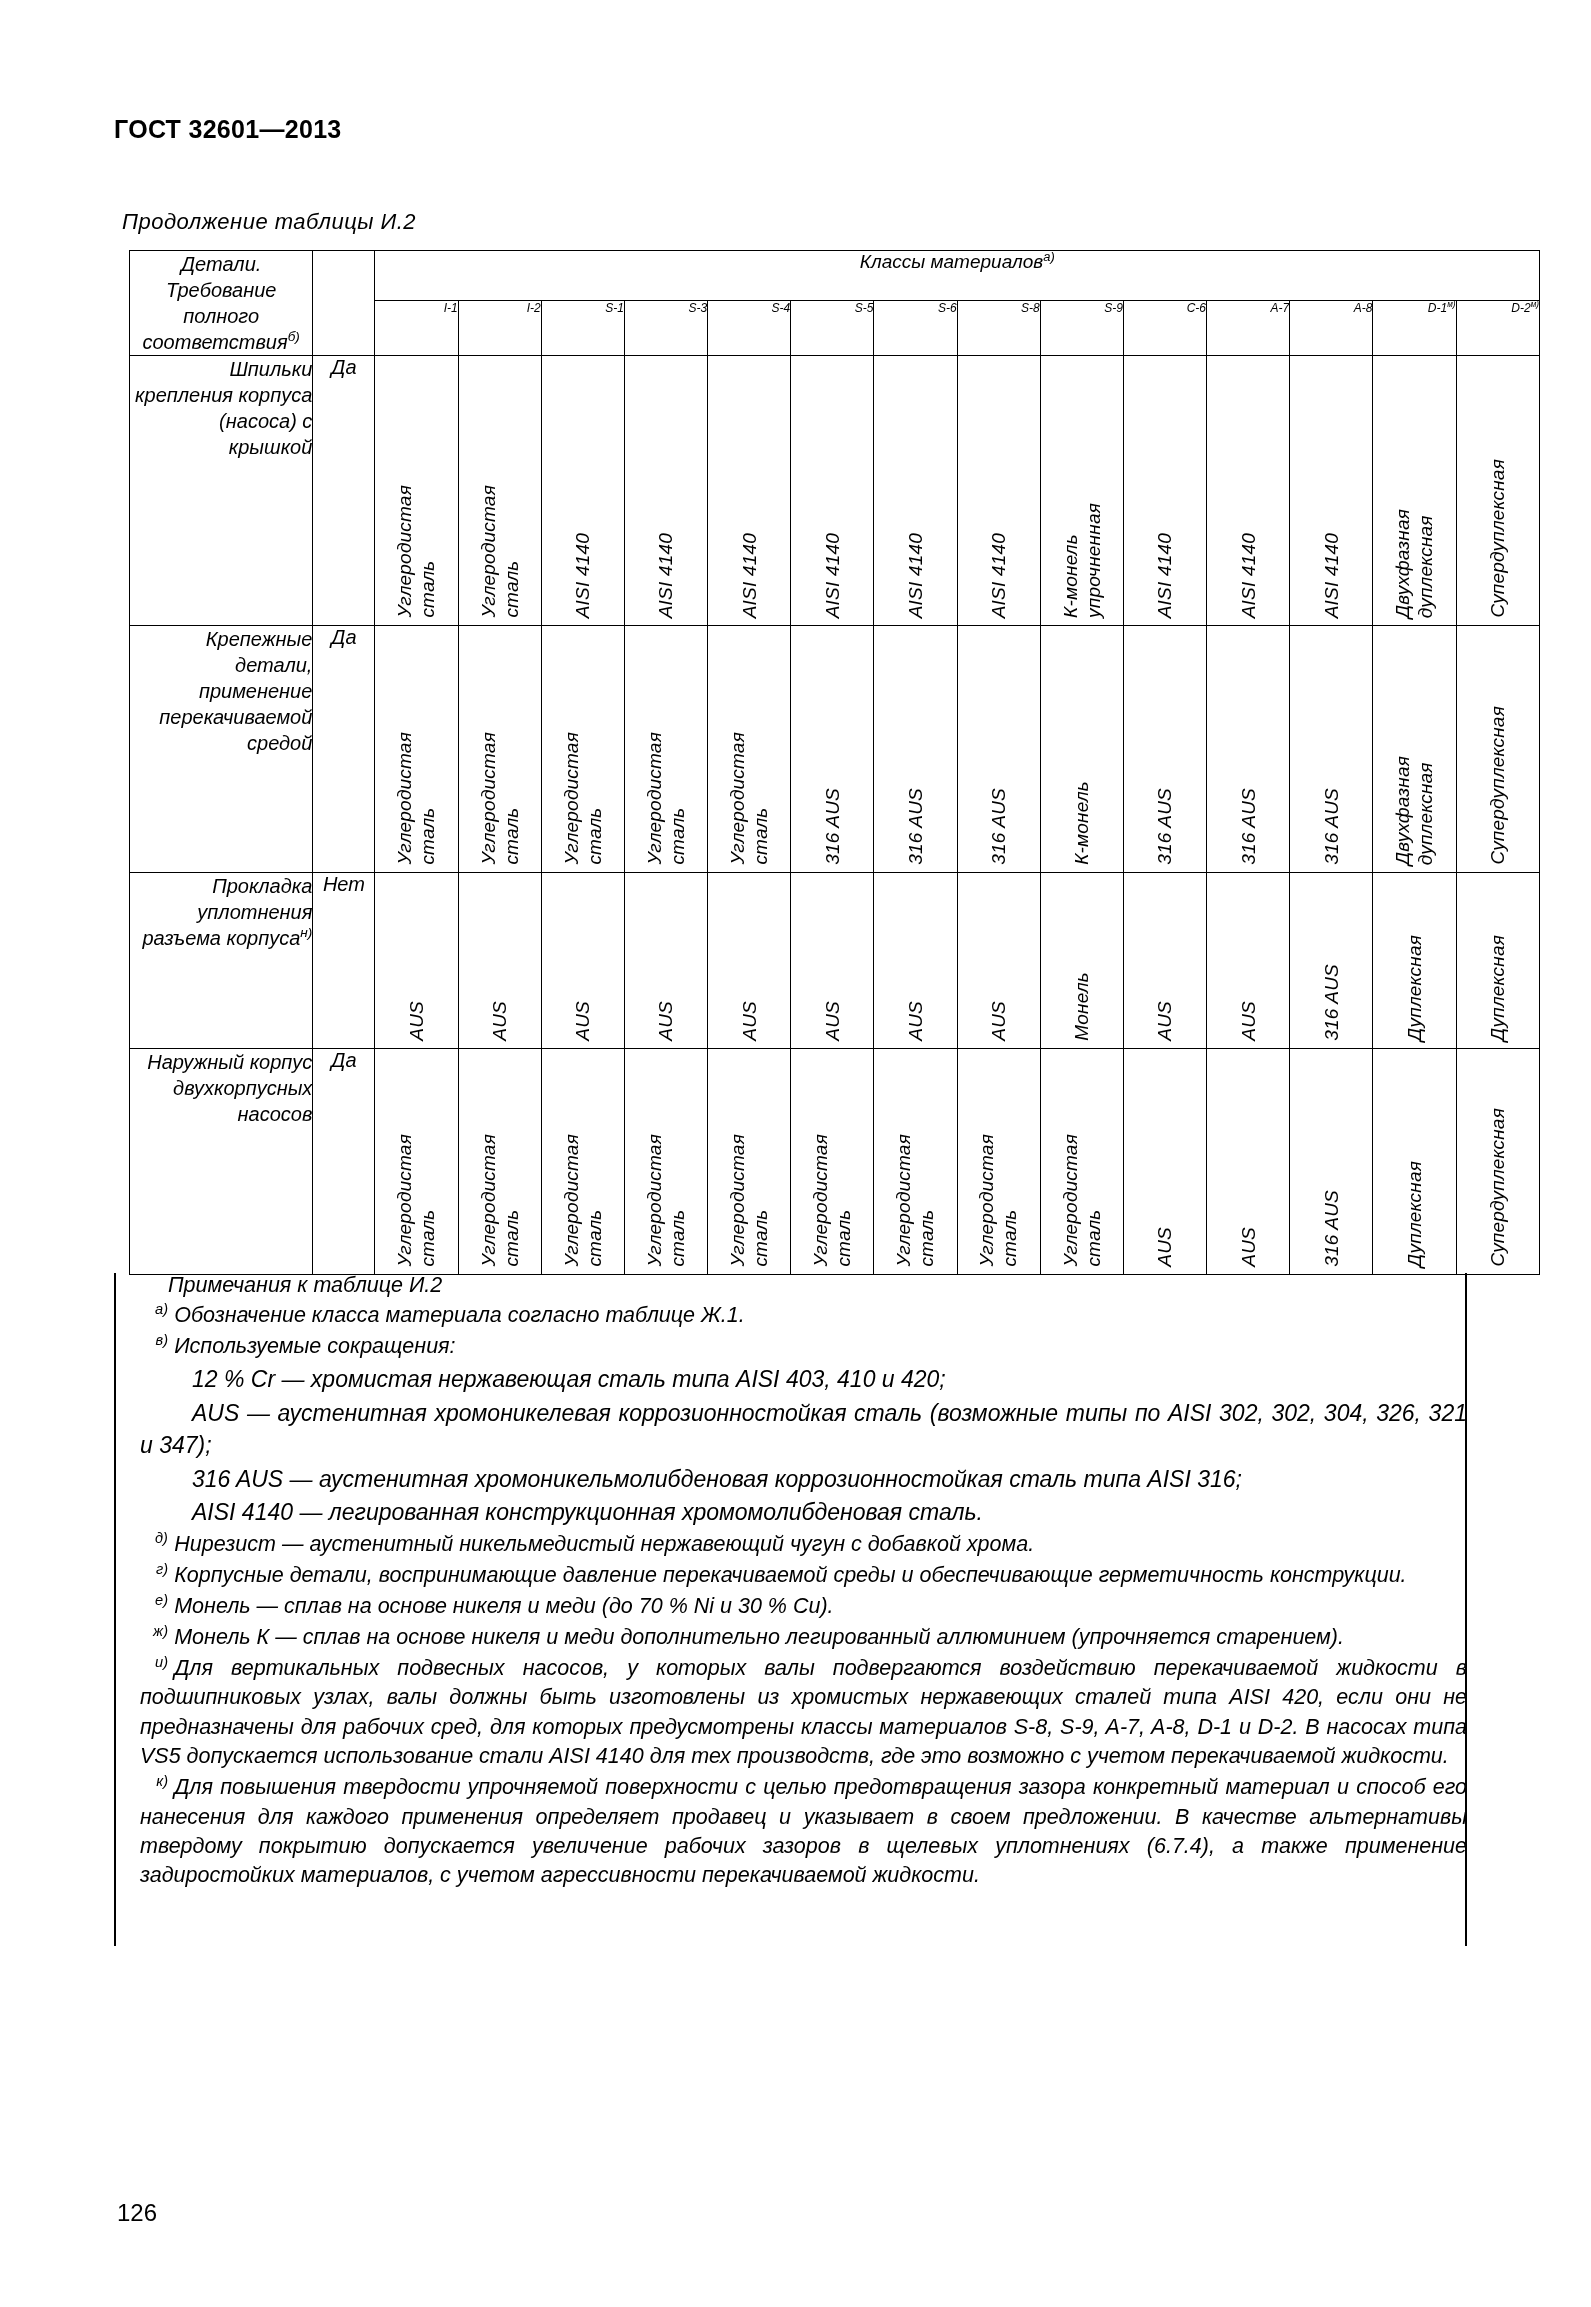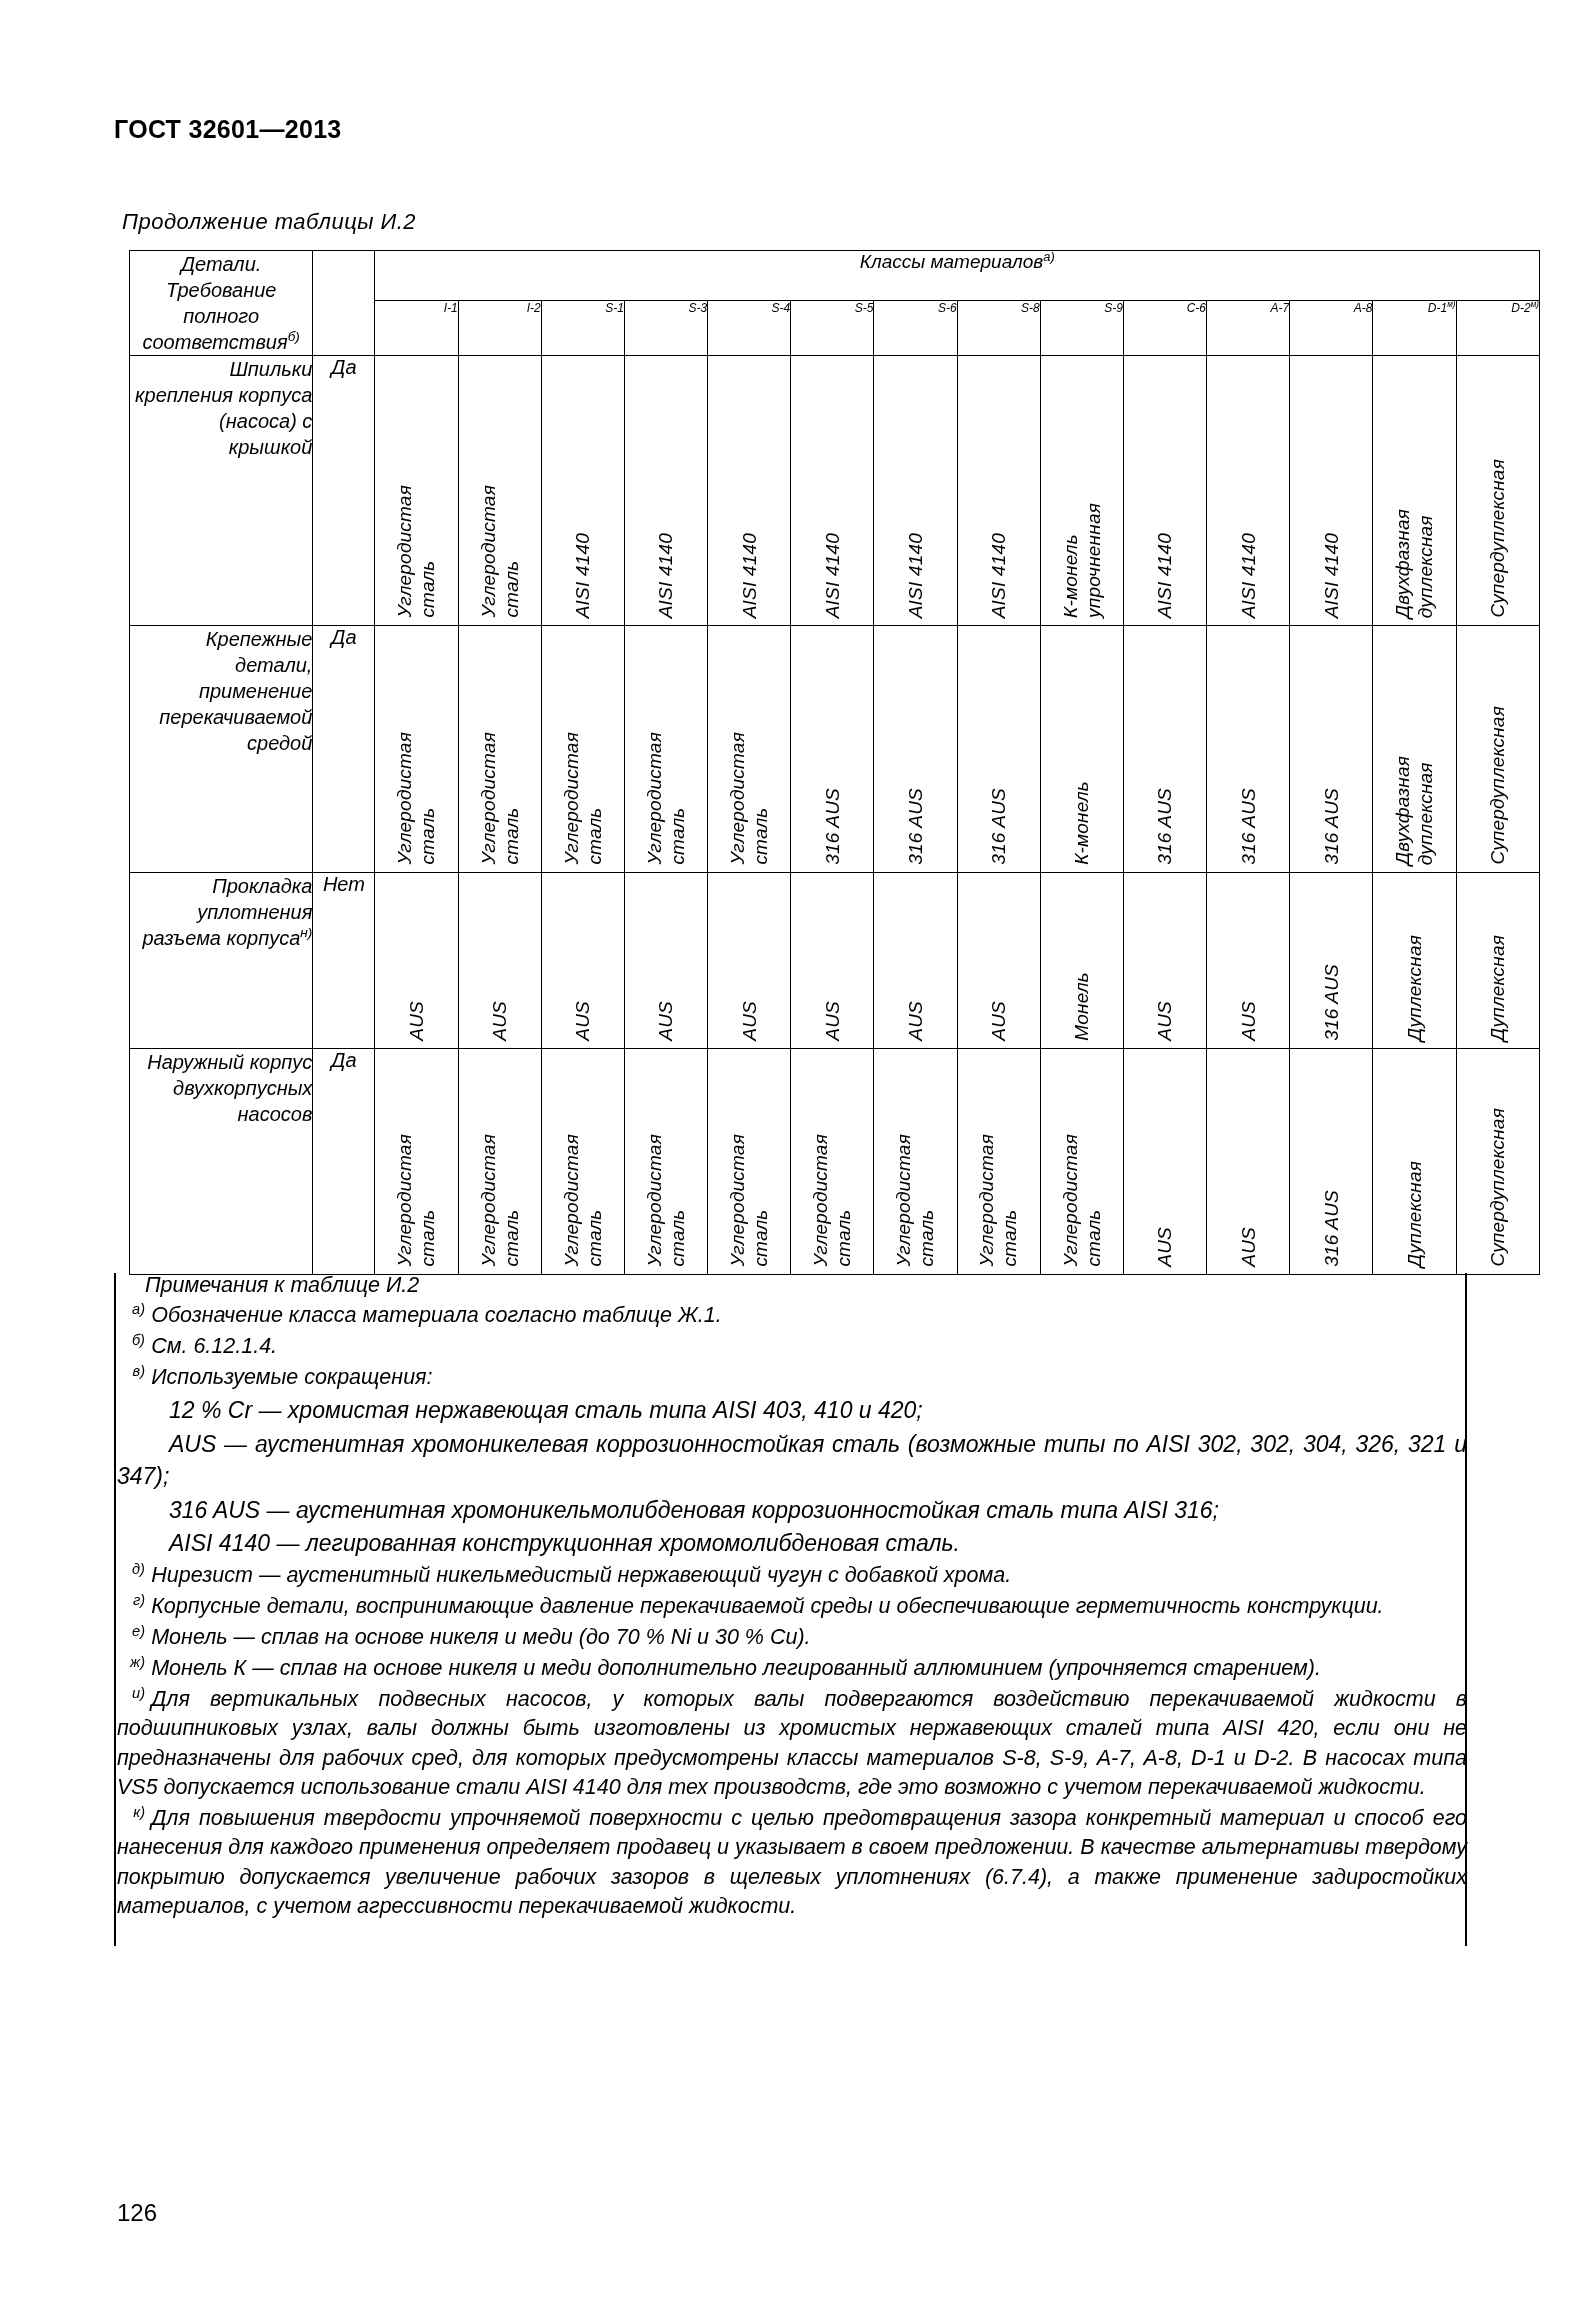--- a/index.html
+++ b/index.html
@@ -82,21 +82,21 @@
   }
   tr.r1 td { height:269px; }
   tr.r2 td { height:246px; }
   tr.r3 td { height:175px; }
   tr.r4 td { height:225px; }
 
   
   .notes {
     position:absolute; left:114px; top:1273px; width:1353px;
     border-left:2.3px solid #000;
-    padding-left:1px;
+    padding-left:24px;
     box-sizing:border-box;
     height:673px;
   }
   .notes-inner { position:relative; }
   .n-title {
     font-size:21.5px; font-style:italic; margin:0 0 3.1px 28px;
   }
   .n-item {
     font-size:21.5px; font-style:italic; line-height:1.37;
     margin:0 0 1.5px 0; text-align:justify;
@@ -493,21 +493,20 @@
       </tbody>
     </table>
   </div>
 
   <div class="notes">
     <div class="notes-inner">
       <div class="n-title">Примечания к таблице И.2</div>
 
       <div class="n-item"><span class="n-mark"><sup>а)</sup></span><span>Обозначение класса материала согласно таблице Ж.1.</span></div>
 
-      <div class="n-item"><span class="n-mark"><sup>б)</sup></span><span>См. 6.12.1.4.</span></div>
 
       <div class="n-item"><span class="n-mark"><sup>в)</sup></span><span>Используемые сокращения:</span></div>
 
       <div class="n-sub">12 % Cr — хромистая нержавеющая сталь типа AISI 403, 410 и 420;</div>
       <div class="n-sub">AUS — аустенитная хромоникелевая коррозионностойкая сталь (возможные типы по AISI 302, 302, 304, 326, 321 и 347);</div>
       <div class="n-sub">316 AUS — аустенитная хромоникельмолибденовая коррозионностойкая сталь типа AISI 316;</div>
       <div class="n-sub">AISI 4140 — легированная конструкционная хромомолибденовая сталь.</div>
 
       <div class="n-item"><span class="n-mark"><sup>д)</sup></span><span>Нирезист — аустенитный никельмедистый нержавеющий чугун с добавкой хрома.</span></div>
 

